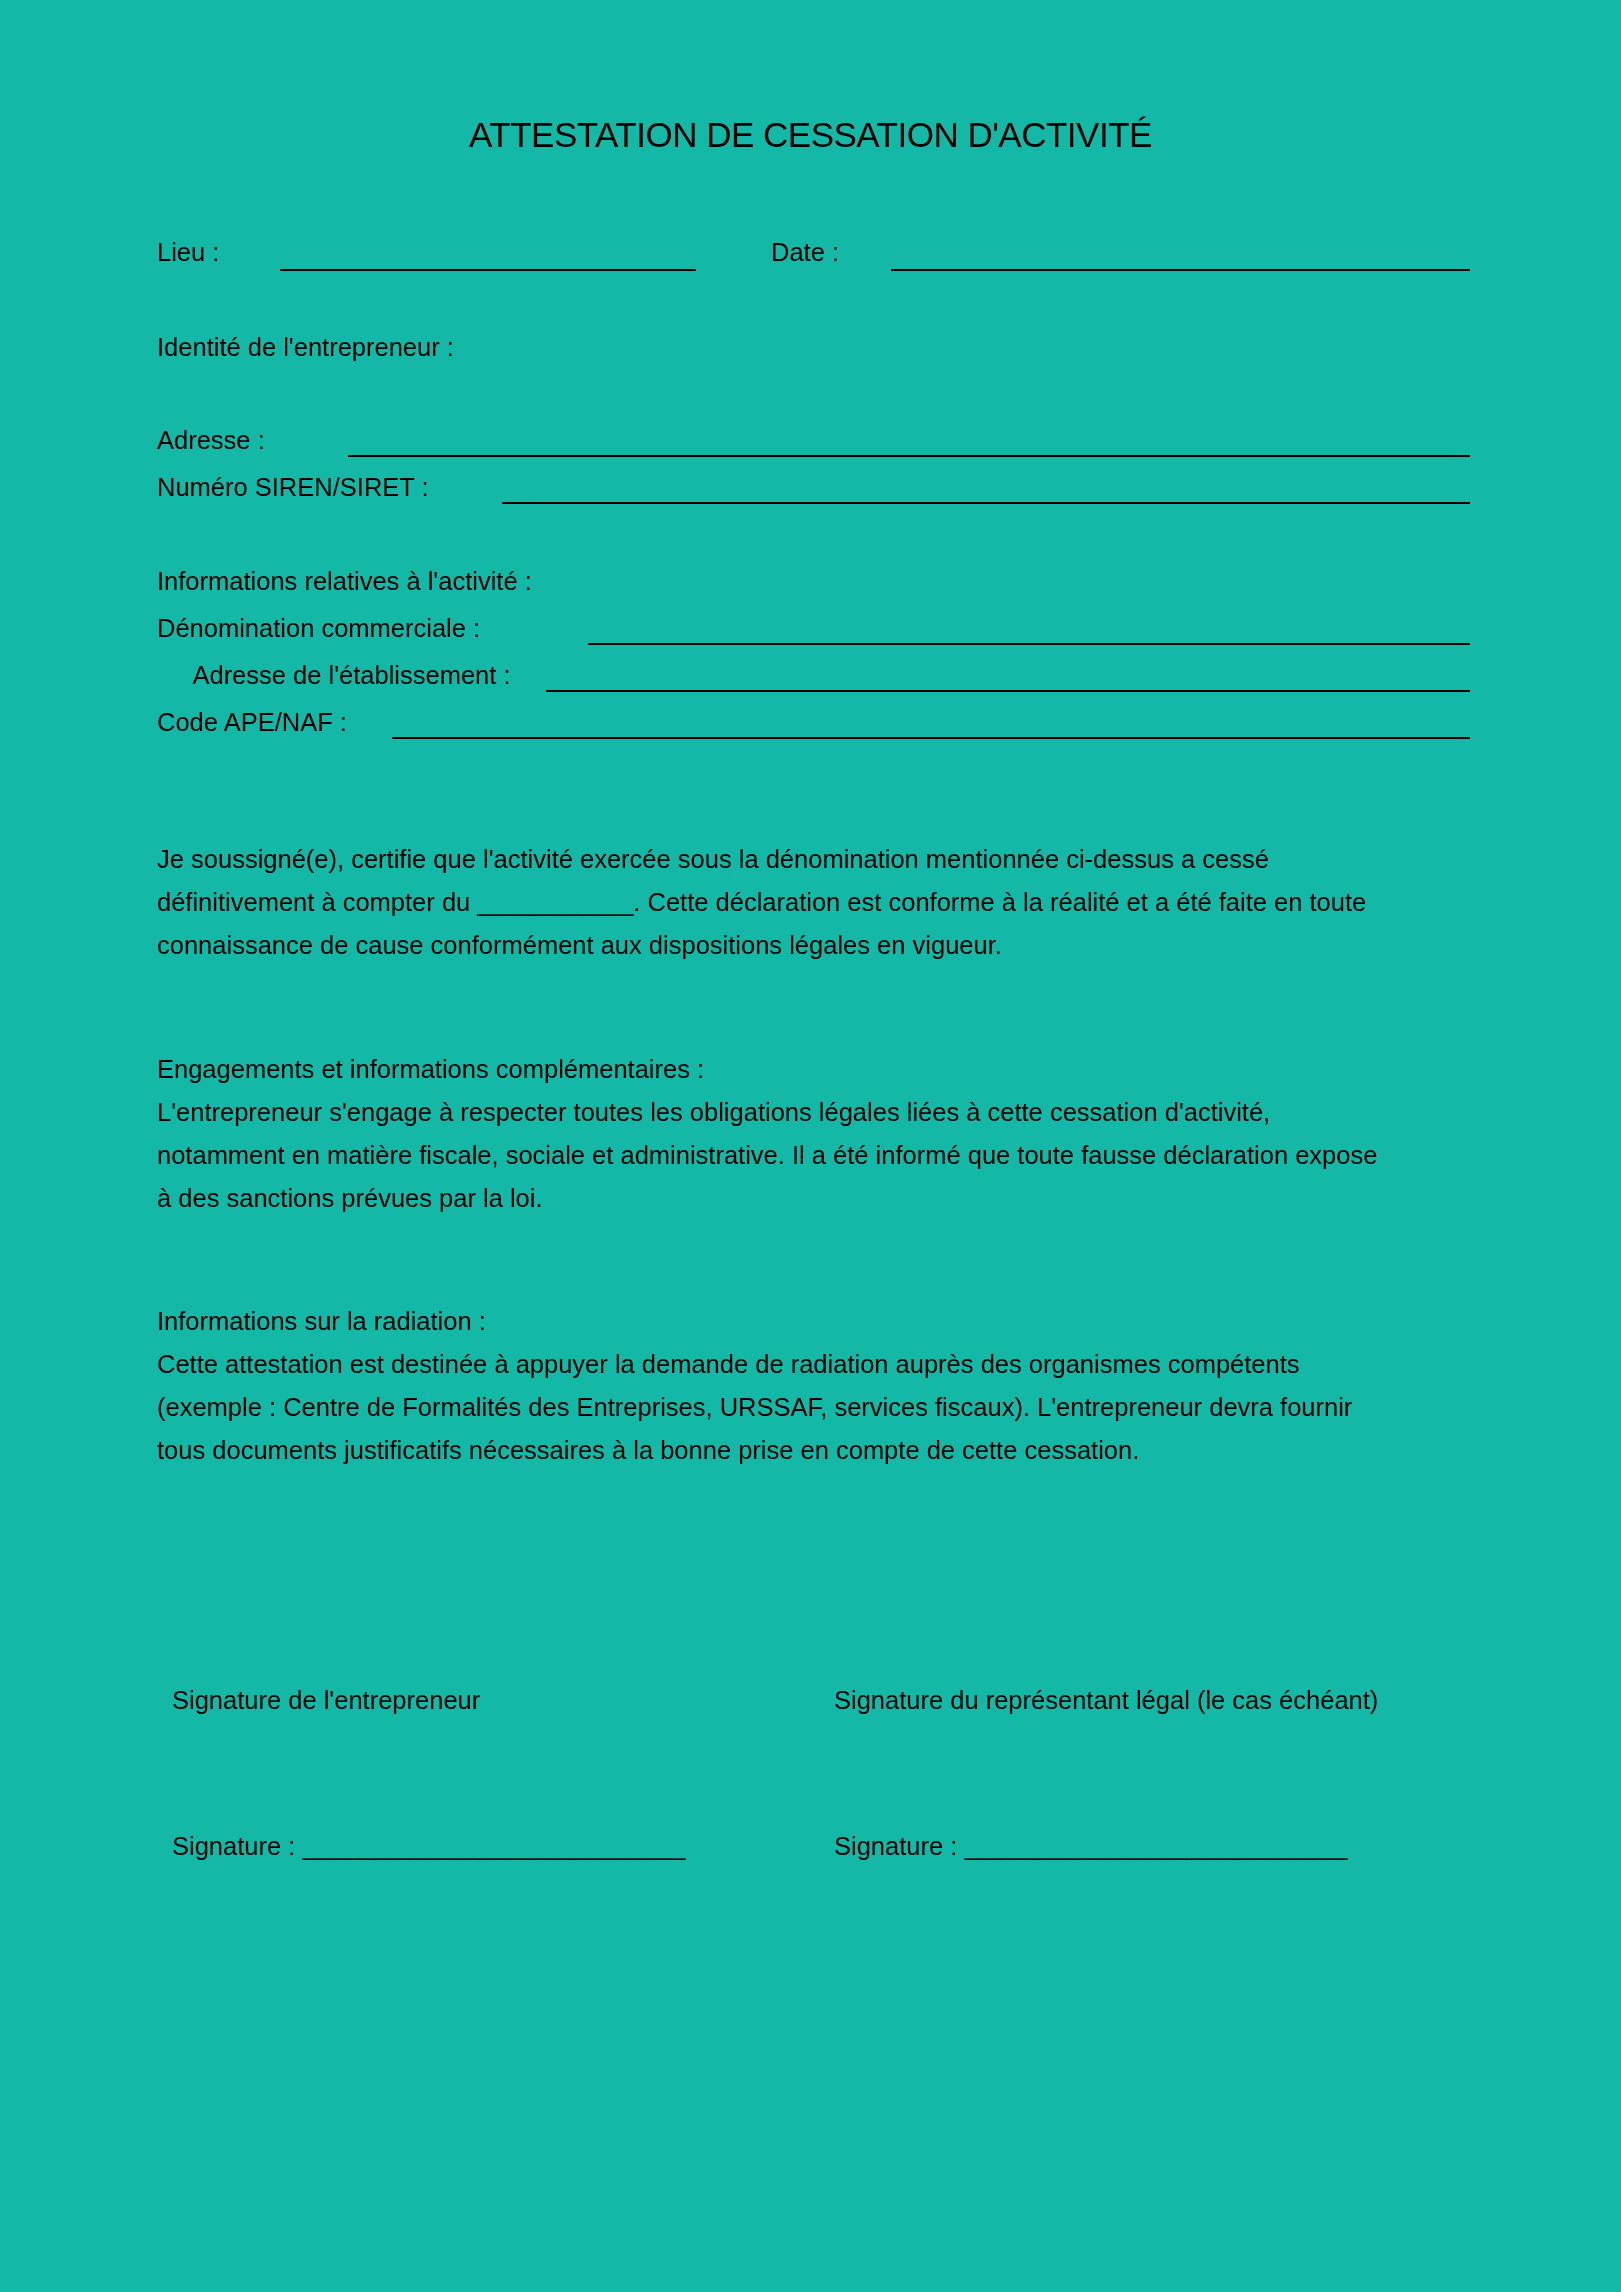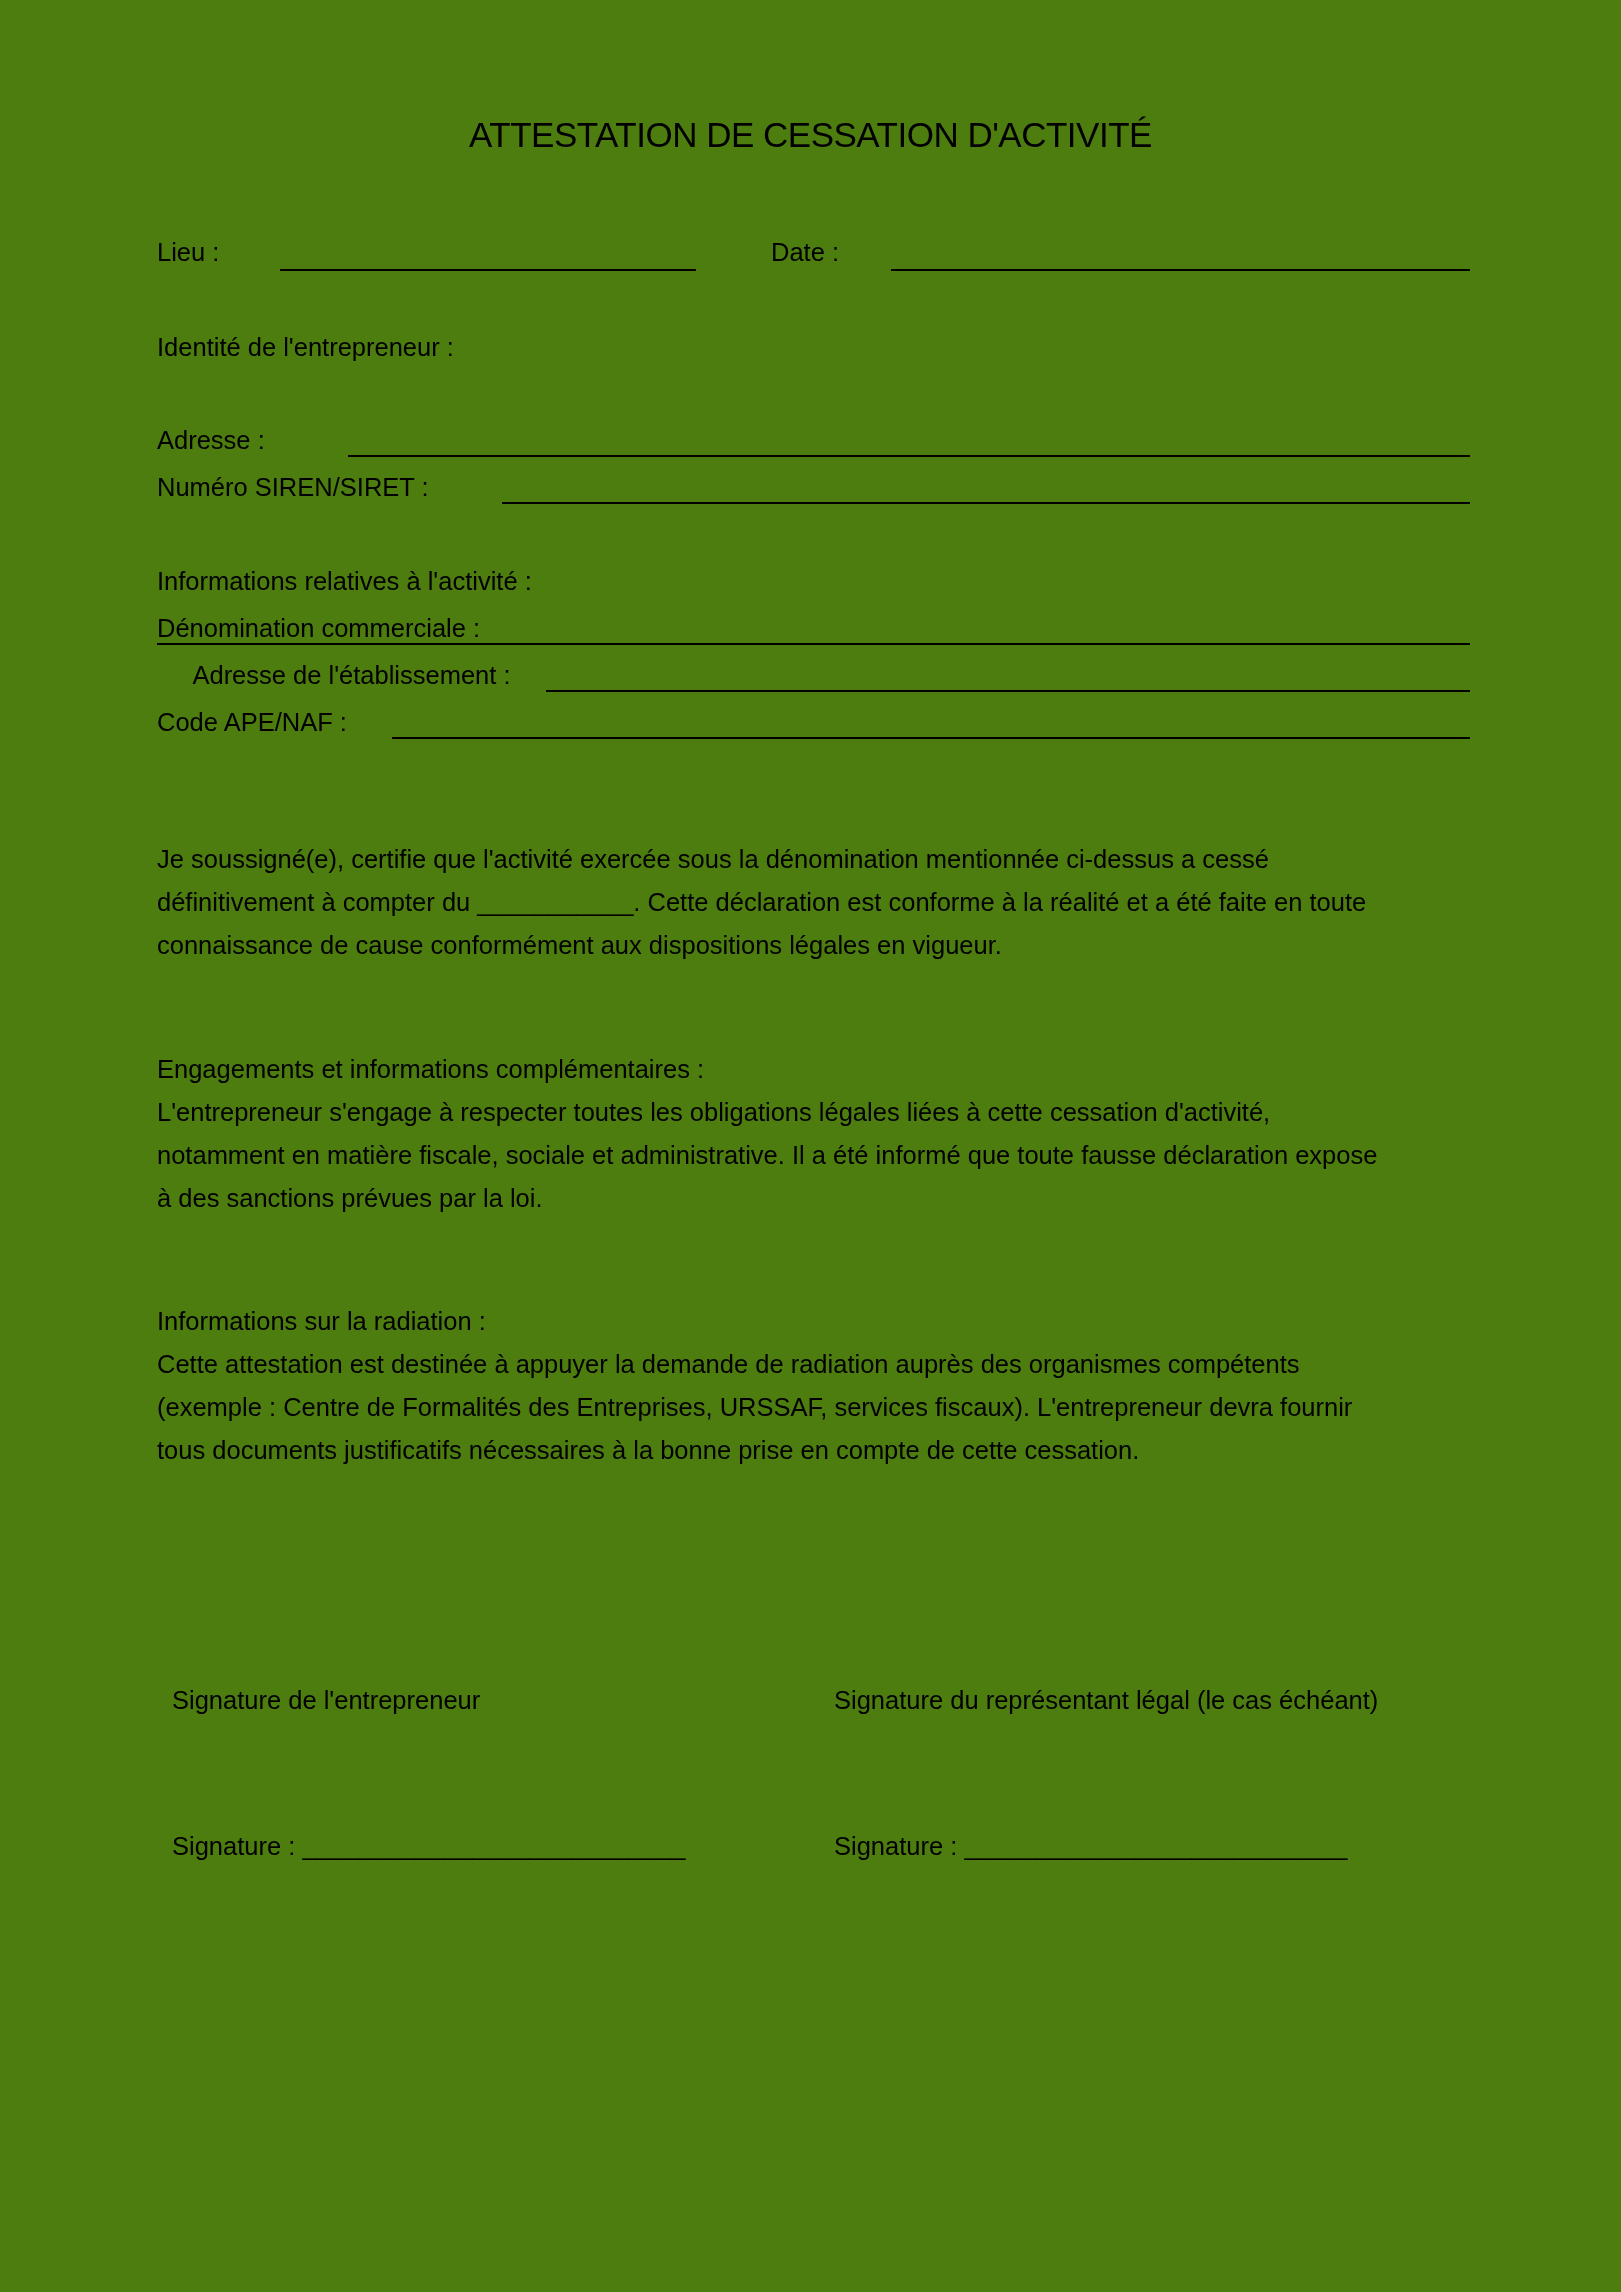--- a/index.html
+++ b/index.html
@@ -1,20 +1,20 @@
 <!DOCTYPE html>
 <html><head>
 <meta charset="utf-8">
 <style>
   html, body { margin: 0; padding: 0; background: #888; }
   .page {
     position: relative;
     width: 1621px;
     height: 2293px;
-    background: #4d7c0f;
+    background: #14b8a6;
     color: #000000;
     font-family: "Liberation Sans", "DejaVu Sans", sans-serif;
     font-size: 25.5px;
     overflow: hidden;
   }
   .abs { position: absolute; left: 157px; right: 151px; }
 
   .title {
     position: absolute;
     top: 113px; left: 0; right: 0;
@@ -37,21 +37,21 @@
   .lieu-date .wline { flex: 1; border-bottom: 2.9px solid #000; height: 100%; }
   .field-lieu { width: 539px; }
   .field-date { flex: 1; margin-left: 75px; }
   .lbl-lieu { width: 123px; }
   .lbl-date { width: 120px; }
 
   .s-head { line-height: 30px; font-size: 25.5px; }
   .s1 { top: 332px; }
   .r1 { top: 378px; }  .r2 { top: 425px; }  .r3 { top: 472px; }
   .s2 { top: 566px; }
-  .r4 { top: 613px; flex-direction: column; }  .r5 { top: 660px; text-align: center; }  .r6 { top: 707px; }
+  .r4 { top: 613px; }  .r5 { top: 660px; text-align: center; }  .r6 { top: 707px; }
   .s3 { top: 801px; }
   .p1 { top: 838px; }
   .s4 { top: 1054px; }
   .p2 { top: 1091px; }
   .s5 { top: 1306px; }
   .p3 { top: 1343px; }
 
   .lbl-name { width: 345px; }
   .lbl-address { width: 191px; }
   .lbl-siren { width: 345px; }

